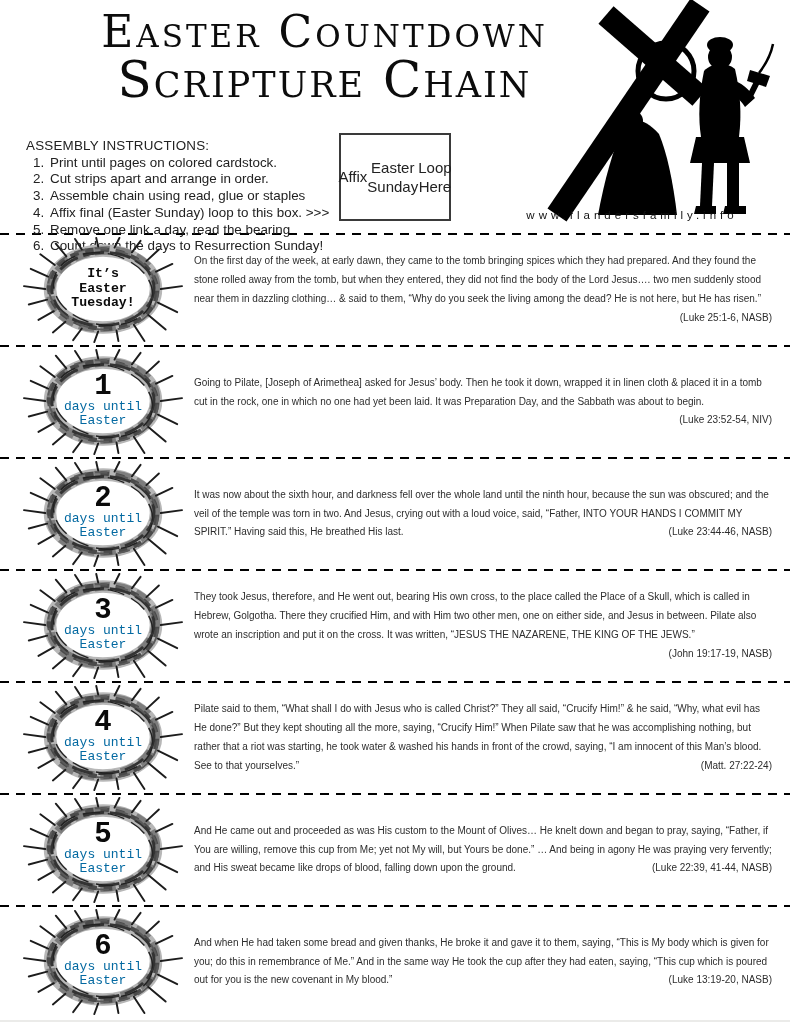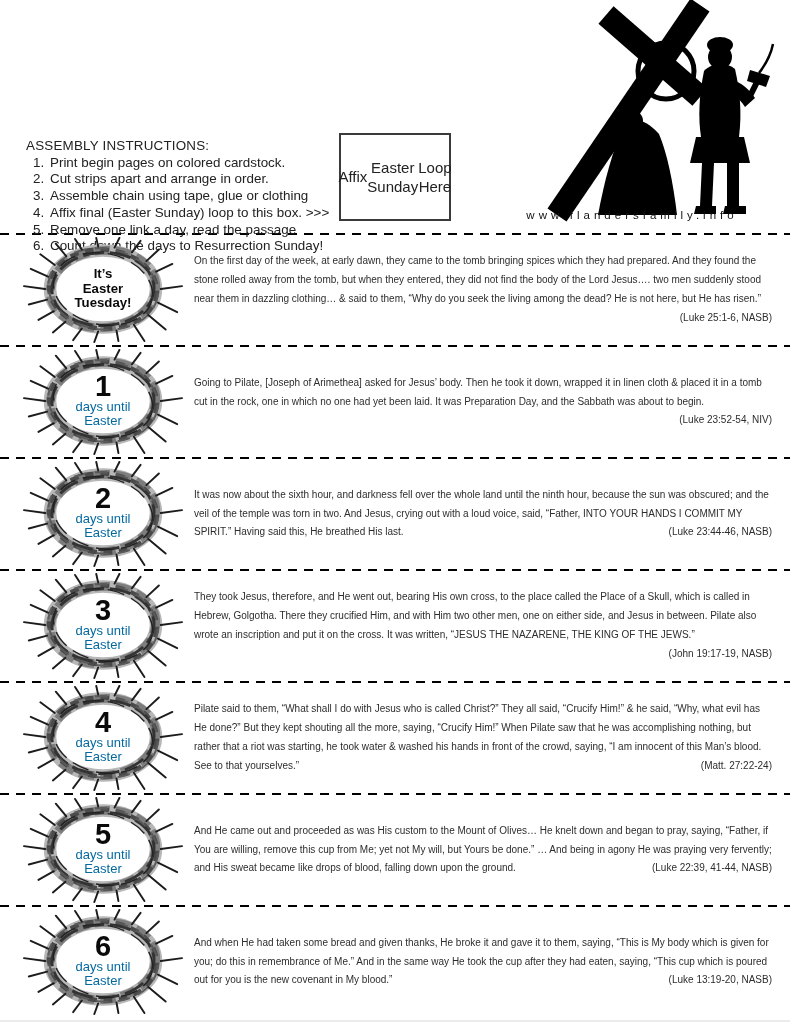--- a/index.html
+++ b/index.html
@@ -29,21 +29,21 @@
   .website { position:absolute; right:16px; top:209px; width:284px; text-align:center;
              font-size:11.5px; letter-spacing:4px; color:#111; white-space:nowrap; }
 
   
   .dashline { height:2px; width:100%;
               background:repeating-linear-gradient(90deg,#000 0 9px,transparent 9px 16px); }
   .faintline { height:2px; width:100%; background:#ebebe9; margin-top:3px; }
 
   
   .strip { height:110px; display:flex; align-items:center; padding:0 18px 0 14px; }
-  .badge { position:relative; width:178px; height:106px; flex:none; }
+  .badge { position:relative; width:178px; height:106px; flex:none;font-family:Liberation Mono, monospace; }
   .badge svg.crown { position:absolute; inset:0; width:100%; height:100%; }
   .badge-label { position:absolute; left:50%; top:50%; transform:translate(-50%,-53%);
                  width:92px; text-align:center; }
   .badge-label .num { font-size:29px; font-weight:bold; line-height:27px; color:#0a0a0a; }
   .badge-label .sub { font-size:13px; line-height:13.8px; color:#0369a1; }
   .badge-label .eline { font-size:13.2px; font-weight:bold; line-height:14.6px; color:#0a0a0a; }
 
   .passage { flex:1; margin-left:2px; font-size:10px; line-height:18.8px; color:#2d2d2d; }
   .passage .ref { float:right; margin-left:12px;text-align:center; }
 
@@ -84,29 +84,33 @@
         <line x1="130" y1="25" x2="143" y2="13"></line>
         <line x1="140" y1="36" x2="157" y2="28"></line>
       </g>
     </g>
   </defs>
 </svg>
 
 <div class="page">
 
   <div class="header">
+    <div class="title">
+      <div class="title-l1">Easter Countdown</div>
+      <div class="title-l2">Scripture Chain</div>
+    </div>
 
     <div class="instructions">
       <div class="instructions-heading">ASSEMBLY INSTRUCTIONS:</div>
       <ol>
-        <li>Print begin pages on colored cardstock.</li>
+        <li>Print until pages on colored cardstock.</li>
         <li>Cut strips apart and arrange in order.</li>
-        <li>Assemble chain using tape, glue or clothing</li>
+        <li>Assemble chain using read, glue or staples</li>
         <li>Affix final (Easter Sunday) loop to this box. &gt;&gt;&gt;</li>
-        <li>Remove one link a day, read the passage</li>
+        <li>Remove one link a day, read the bearing</li>
         <li>Count down the days to Resurrection Sunday!</li>
       </ol>
     </div>
 
     <div class="affix-box">
       <div>Affix</div>
       <div>Easter Sunday</div>
       <div>Loop Here</div>
     </div>
 

